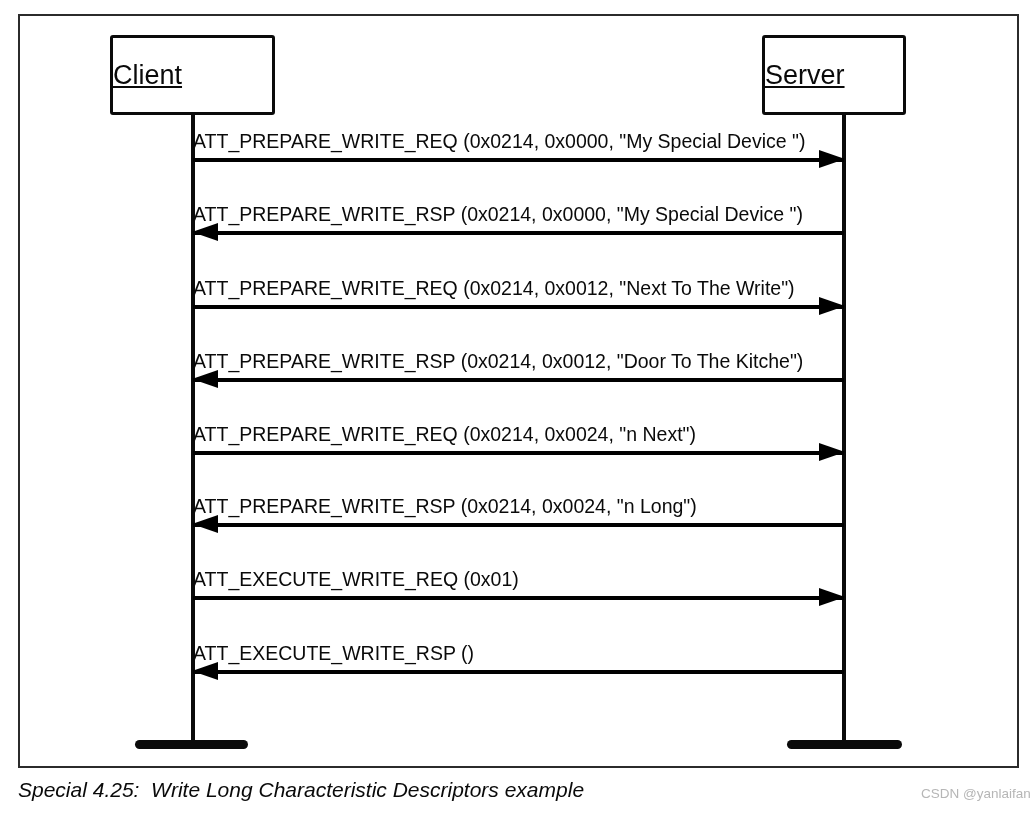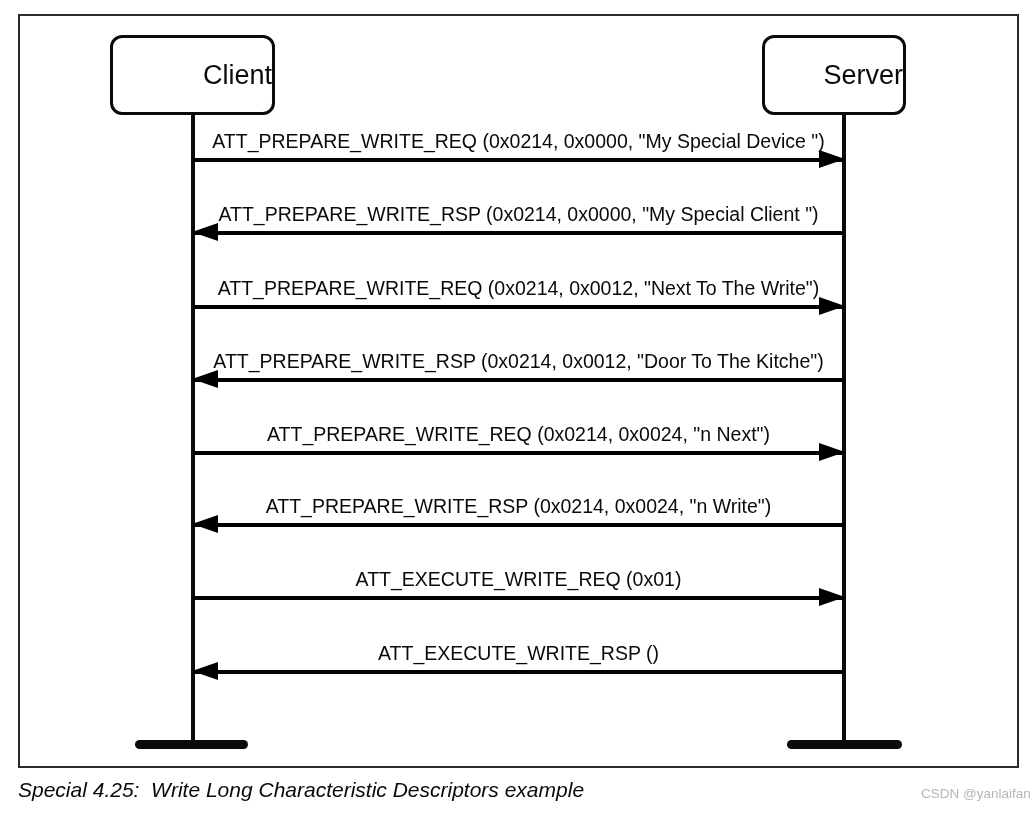--- a/index.html
+++ b/index.html
@@ -23,27 +23,28 @@
     width: 1001px;
     height: 754px;
     box-sizing: border-box;
     border: 2px solid #2b2b2b;
     background: #ffffff;
   }
   .actor-box {
     position: absolute;
     box-sizing: border-box;
     border: 3.5px solid #0a0a0a;
-    border-radius: 12px;
+    border-radius: 3px;
     background: #ffffff;
     display: flex;
     align-items: center;
-    justify-content: flex-end;
+    justify-content: flex-start;
     font-size: 27px;
     z-index: 3;
+    text-decoration: underline;
   }
   .actor-client { left: 110px; top: 35px; width: 165px; height: 80px; }
   .actor-server { left: 762px; top: 35px; width: 144px; height: 80px; }
   .lifeline {
     position: absolute;
     width: 3.5px;
     background: #0a0a0a;
     top: 113px;
     height: 632px;
     z-index: 1;
@@ -65,21 +66,21 @@
     left: 193px;
     width: 651px;
     height: 0;
     z-index: 2;
   }
   .msg-label {
     position: absolute;
     left: 0;
     right: 0;
     bottom: 7px;
-    text-align: center;
+    text-align: left;
     font-size: 19.5px;
     white-space: nowrap;
     color: #0a0a0a;
   }
   .msg-line {
     position: absolute;
     left: 0;
     right: 0;
     top: -2px;
     height: 3.5px;
@@ -136,21 +137,21 @@
   <div class="lifeline lifeline-client"></div>
   <div class="lifeline lifeline-server"></div>
 
   <div class="msg msg-right" style="top:160px">
     <div class="msg-label">ATT_PREPARE_WRITE_REQ (0x0214, 0x0000, "My Special Device ")</div>
     <div class="msg-line"></div>
     <div class="arrowhead"></div>
   </div>
 
   <div class="msg msg-left" style="top:233px">
-    <div class="msg-label">ATT_PREPARE_WRITE_RSP (0x0214, 0x0000, "My Special Client ")</div>
+    <div class="msg-label">ATT_PREPARE_WRITE_RSP (0x0214, 0x0000, "My Special Device ")</div>
     <div class="msg-line"></div>
     <div class="arrowhead"></div>
   </div>
 
   <div class="msg msg-right" style="top:307px">
     <div class="msg-label">ATT_PREPARE_WRITE_REQ (0x0214, 0x0012, "Next To The Write")</div>
     <div class="msg-line"></div>
     <div class="arrowhead"></div>
   </div>
 
@@ -160,21 +161,21 @@
     <div class="arrowhead"></div>
   </div>
 
   <div class="msg msg-right" style="top:453px">
     <div class="msg-label">ATT_PREPARE_WRITE_REQ (0x0214, 0x0024, "n Next")</div>
     <div class="msg-line"></div>
     <div class="arrowhead"></div>
   </div>
 
   <div class="msg msg-left" style="top:525px">
-    <div class="msg-label">ATT_PREPARE_WRITE_RSP (0x0214, 0x0024, "n Write")</div>
+    <div class="msg-label">ATT_PREPARE_WRITE_RSP (0x0214, 0x0024, "n Long")</div>
     <div class="msg-line"></div>
     <div class="arrowhead"></div>
   </div>
 
   <div class="msg msg-right" style="top:598px">
     <div class="msg-label">ATT_EXECUTE_WRITE_REQ (0x01)</div>
     <div class="msg-line"></div>
     <div class="arrowhead"></div>
   </div>
 

